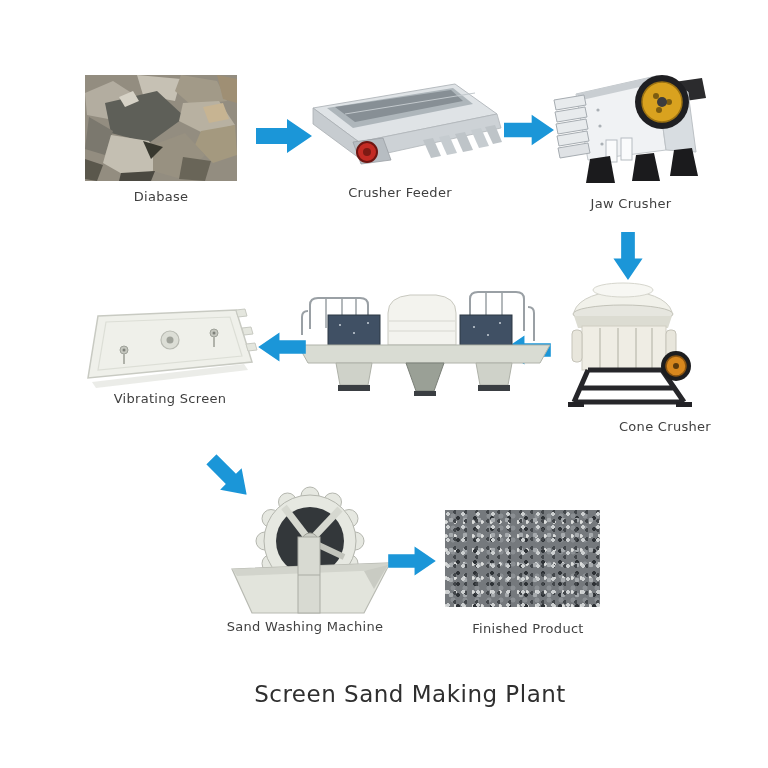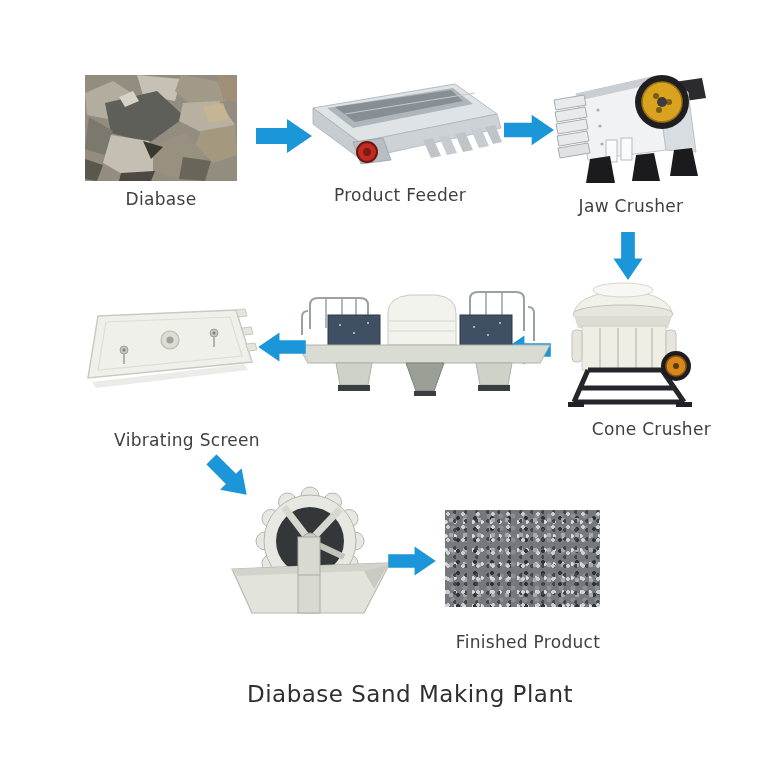--- a/index.html
+++ b/index.html
@@ -2,21 +2,21 @@
 <html style="--arrow: #1b96d8;"><head>
 <meta charset="utf-8">
 <style>
   html,body{margin:0;padding:0;background:#ffffff;}
   .canvas{
     position:relative;width:768px;height:768px;background:#ffffff;
     font-family:"DejaVu Sans","Liberation Sans",sans-serif;overflow:hidden;
   }
   .node{position:absolute;}
   .caption{
-    position:absolute;text-align:center;font-size:17px;color:#3f3f3f;
+    position:absolute;text-align:center;font-size:13px;color:#3f3f3f;
     letter-spacing:0.3px;white-space:nowrap;
   }
   .arrow{position:absolute;color:var(--arrow,#1b96d8);}
   .arrow svg{display:block;width:100%;height:100%;}
   .title{
     position:absolute;left:52px;top:681px;width:716px;text-align:center;
     font-size:23px;color:#2f2f2f;letter-spacing:0.5px;
   }
   .gravel{
     position:absolute;left:445px;top:510px;width:155px;height:97px;
@@ -76,21 +76,21 @@
       <polygon points="134,57 144,55 152,73 142,75" fill="#c6ccd0"></polygon>
       <polygon points="150,54 160,52 168,70 158,72" fill="#bec4c8"></polygon>
       <polygon points="166,50 176,48 184,66 174,68" fill="#c6ccd0"></polygon>
       <polygon points="180,47 190,45 197,62 188,64" fill="#bec4c8"></polygon>
       <polygon points="48,62 78,58 86,80 56,84" fill="#b7bdc2" stroke="#9aa0a5" stroke-width="0.8"></polygon>
       <circle cx="62" cy="72" r="10" fill="#c32b24" stroke="#6e1511" stroke-width="2"></circle>
       <circle cx="62" cy="72" r="4" fill="#7e1a14"></circle>
       <line x1="40" y1="34" x2="170" y2="13" stroke="#c3c9cd" stroke-width="1"></line>
     </svg>
   </div>
-  <div class="caption" style="left:300px;top:185px;width:200px;">Product Feeder</div>
+  <div class="caption" style="left:300px;top:185px;width:200px;">Crusher Feeder</div>
 
   <div class="arrow" style="left:504px;top:112px;width:50px;height:36px;">
     <svg viewBox="0 0 56 40">
         <polygon points="0,12 31,12 31,3 56,20 31,37 31,28 0,28" fill="currentColor"></polygon>
       </svg>
   </div>
 
   <div class="node" style="left:548px;top:52px;width:168px;height:135px;">
     <svg width="168" height="135" viewBox="0 0 168 135">
       <polygon points="126,30 154,26 158,46 130,50" fill="#2b2b2d"></polygon>
@@ -204,21 +204,21 @@
       <circle cx="86" cy="34" r="9" fill="#dcded6" stroke="#b8bab2" stroke-width="1.2"></circle>
       <circle cx="86" cy="34" r="3.5" fill="#9fa29a"></circle>
       <circle cx="40" cy="44" r="4" fill="#c4c6be" stroke="#9fa29a" stroke-width="1"></circle>
       <circle cx="40" cy="44" r="1.5" fill="#7e817a"></circle>
       <line x1="40" y1="48" x2="40" y2="58" stroke="#b0b2aa" stroke-width="2"></line>
       <circle cx="130" cy="27" r="4" fill="#c4c6be" stroke="#9fa29a" stroke-width="1"></circle>
       <circle cx="130" cy="27" r="1.5" fill="#7e817a"></circle>
       <line x1="130" y1="31" x2="130" y2="41" stroke="#b0b2aa" stroke-width="2"></line>
     </svg>
   </div>
-  <div class="caption" style="left:99px;top:391px;width:176px;margin-top:39px;">Vibrating Screen</div>
+  <div class="caption" style="left:82px;top:391px;width:176px;">Vibrating Screen</div>
 
   <div class="arrow" style="left:204px;top:459px;width:50px;height:36px;transform:rotate(45deg);">
     <svg viewBox="0 0 56 40">
         <polygon points="0,12 31,12 31,3 56,20 31,37 31,28 0,28" fill="currentColor"></polygon>
       </svg>
   </div>
 
   <div class="node" style="left:228px;top:485px;width:165px;height:130px;">
     <svg width="165" height="130" viewBox="0 0 165 130">
       <g fill="#e6e8e1" stroke="#b4b6ae" stroke-width="1">
@@ -238,25 +238,26 @@
       <line x1="82" y1="56" x2="112" y2="24" stroke="#d6d8d0" stroke-width="7"></line>
       <line x1="82" y1="56" x2="116" y2="72" stroke="#c2c4bc" stroke-width="6"></line>
       <circle cx="82" cy="56" r="8" fill="#c9cbc3" stroke="#9a9c94" stroke-width="1"></circle>
       <polygon points="4,84 162,78 136,128 24,128" fill="#e2e4dc" stroke="#b8bab2" stroke-width="1.2"></polygon>
       <polygon points="4,84 162,78 158,85 9,91" fill="#d2d4cc"></polygon>
       <polygon points="136,86 160,80 146,104" fill="#c9cbc3"></polygon>
       <rect x="70" y="52" width="22" height="76" fill="#d8dad2" stroke="#aaaca4" stroke-width="1"></rect>
       <line x1="70" y1="90" x2="92" y2="90" stroke="#aaaca4" stroke-width="1"></line>
     </svg>
   </div>
+  <div class="caption" style="left:205px;top:619px;width:200px;">Sand Washing Machine</div>
 
   <div class="arrow" style="left:388px;top:544px;width:48px;height:34px;">
     <svg viewBox="0 0 56 40">
         <polygon points="0,12 31,12 31,3 56,20 31,37 31,28 0,28" fill="currentColor"></polygon>
       </svg>
   </div>
 
   <div class="gravel"></div>
-  <div class="caption" style="left:440px;top:621px;width:176px;margin-top:11px;">Finished Product</div>
-
-  <div class="title">Diabase Sand Making Plant</div>
+  <div class="caption" style="left:440px;top:621px;width:176px;">Finished Product</div>
+
+  <div class="title">Screen Sand Making Plant</div>
 
 </div>
 
 </body></html>

